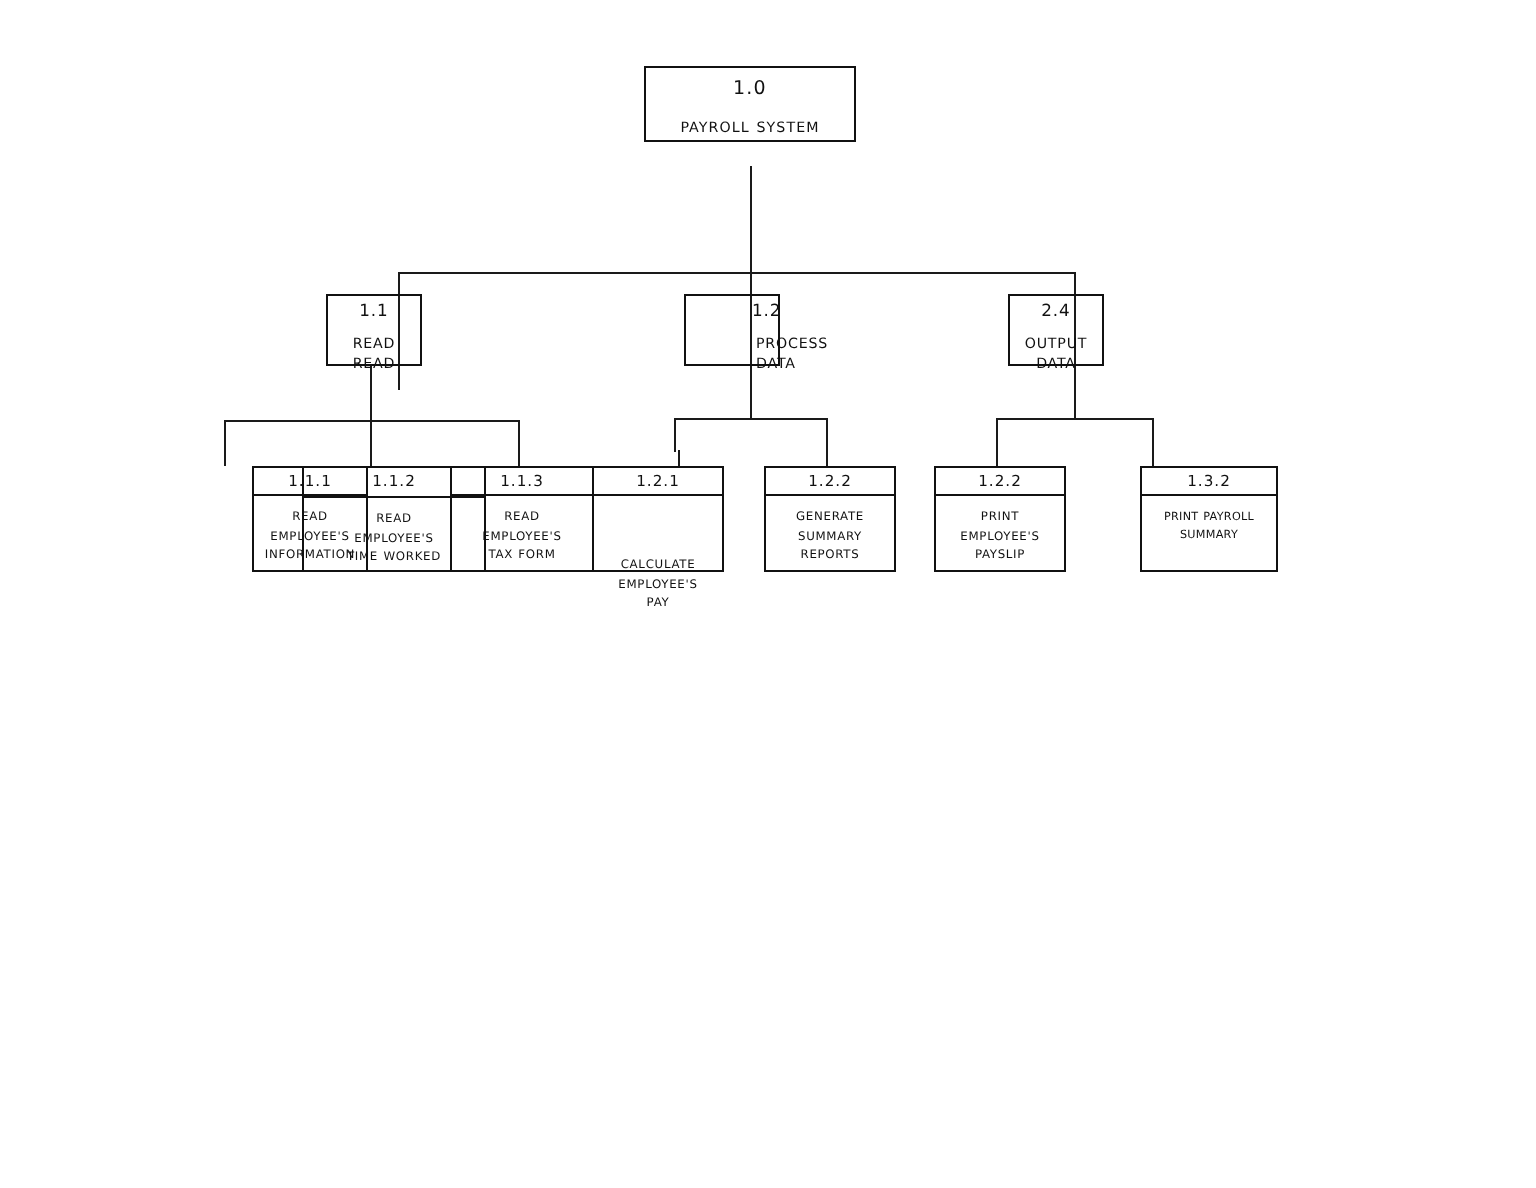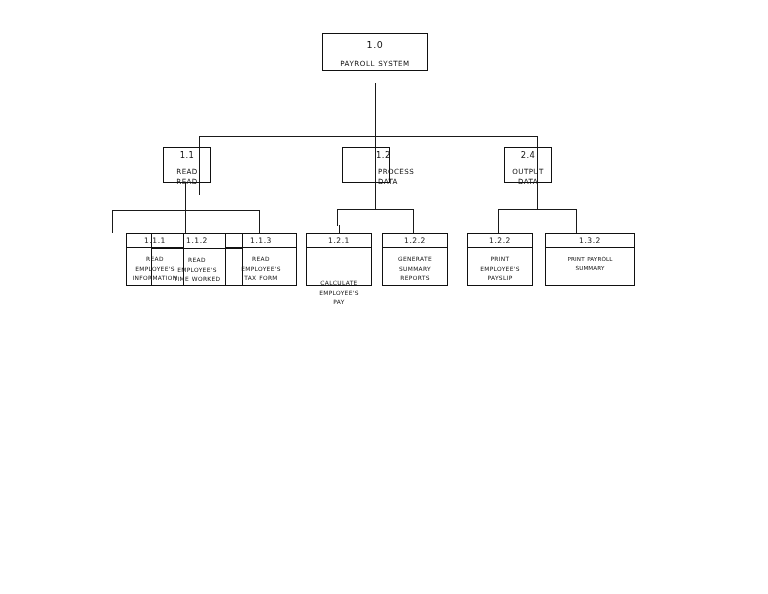--- a/index.html
+++ b/index.html
@@ -141,37 +141,37 @@
     <div class="body">READ
 EMPLOYEE'S
 TIME WORKED</div>
   </div>
   <div class="node lvl2" style="left:225px; width:72px;">
     <div class="num">1.1.3</div>
     <div class="body">READ
 EMPLOYEE'S
 TAX FORM</div>
   </div>
-  <div class="node lvl2" style="left:306px; width:66px;gap:24px;">
+  <div class="node lvl2" style="left:296px; width:66px;gap:24px;">
     <div class="num">1.2.1</div>
     <div class="body">CALCULATE
 EMPLOYEE'S
 PAY</div>
   </div>
   <div class="node lvl2" style="left:382px; width:66px;">
     <div class="num">1.2.2</div>
     <div class="body">GENERATE
 SUMMARY
 REPORTS</div>
   </div>
   <div class="node lvl2" style="left:467px; width:66px;">
     <div class="num">1.2.2</div>
     <div class="body">PRINT
 EMPLOYEE'S
 PAYSLIP</div>
   </div>
-  <div class="node lvl2 wide" style="left:545px; width:90px;">
+  <div class="node lvl2 wide" style="left:570px; width:69px;">
     <div class="num">1.3.2</div>
     <div class="body">PRINT PAYROLL
 SUMMARY</div>
   </div>
 
 </div>
 
 </body></html>

